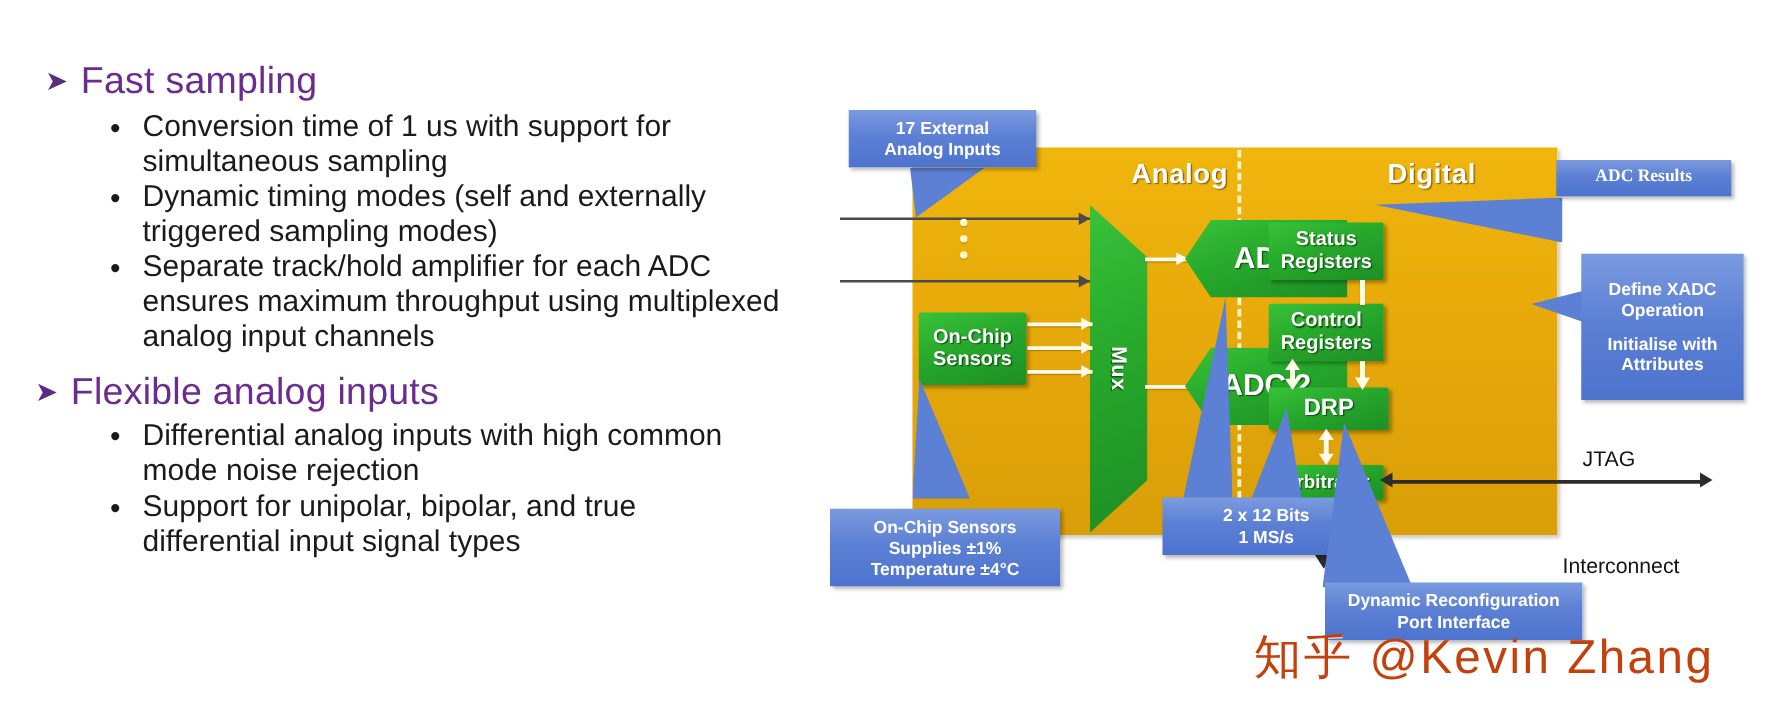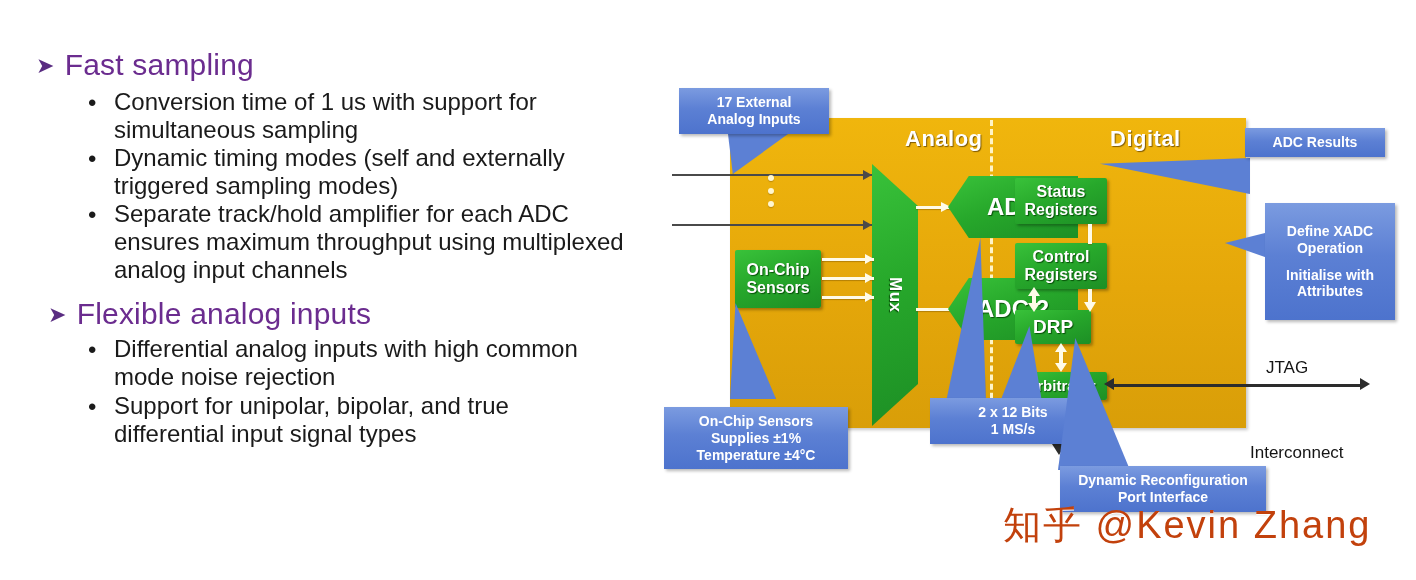--- a/index.html
+++ b/index.html
@@ -110,21 +110,21 @@
   .sensors{
     left:75px;top:162px;width:86px;height:58px;
     font-size:16px;border-radius:2px;
   }
 
   .reg{
     font-size:16px;border-radius:2px;
   }
   #status-reg{left:355px;top:90px;width:92px;height:46px;}
   #control-reg{left:355px;top:155px;width:92px;height:46px;}
-  #drp{left:355px;top:222px;width:76px;height:34px;font-size:19px;text-align:right;}
+  #drp{left:355px;top:222px;width:96px;height:34px;font-size:19px;text-align:right;}
   #arbitrator{left:355px;top:284px;width:92px;height:28px;font-size:15px;}
 
   
   .callout{
     position:absolute;
     background:linear-gradient(180deg,#7B9BE0 0%,#5C80D4 45%,#4D73CD 100%);
     color:#ffffff;
     font-weight:bold;
     font-size:14px;
     line-height:1.2;
@@ -133,21 +133,21 @@
     box-shadow:2px 2px 3px rgba(0,0,0,0.28);
     box-sizing:border-box;
   }
   .tail{
     position:absolute;
     background:#5C80D4;
     box-shadow:1px 1px 2px rgba(0,0,0,0.2);
   }
 
   #co-17ext{left:19px;top:0px;width:150px;}
-  #co-adcres{left:585px;top:40px;width:140px;}
+  #co-adcres{left:585px;top:40px;width:140px;font-family:Liberation Serif, serif;}
   #co-xadc{left:605px;top:115px;width:130px;padding:20px 8px;}
   #co-onchip{left:4px;top:319px;width:184px;}
   #co-bits{left:270px;top:310px;width:144px;padding-left:30px;}
   #co-drpi{left:400px;top:378px;width:206px;}
 
   
   .line{position:absolute;background:#4a4a4a;}
   .wline{position:absolute;background:#FFFBE8;box-shadow:0 1px 1px rgba(120,80,0,0.45);}
   .bline{position:absolute;background:#2c2c2c;}
 
@@ -196,21 +196,21 @@
     <div class="lvl2" style="left:114px;top:144px;width:500px;">
       <span class="dot">•</span>
       <span class="txt">Dynamic timing modes (self and externally triggered sampling modes)</span>
     </div>
 
     <div class="lvl2" style="left:114px;top:200px;width:510px;">
       <span class="dot">•</span>
       <span class="txt">Separate track/hold amplifier for each ADC ensures maximum throughput using multiplexed analog input channels</span>
     </div>
 
-    <div class="lvl1" style="left:48px;top:297px;text-align:right;">
+    <div class="lvl1" style="left:28px;top:297px;text-align:right;">
       <span class="arrow">➤</span><span>Flexible analog inputs</span>
     </div>
 
     <div class="lvl2" style="left:114px;top:335px;width:525px;">
       <span class="dot">•</span>
       <span class="txt">Differential analog inputs with high common mode noise rejection</span>
     </div>
 
     <div class="lvl2" style="left:114px;top:392px;width:500px;">
       <span class="dot">•</span>

